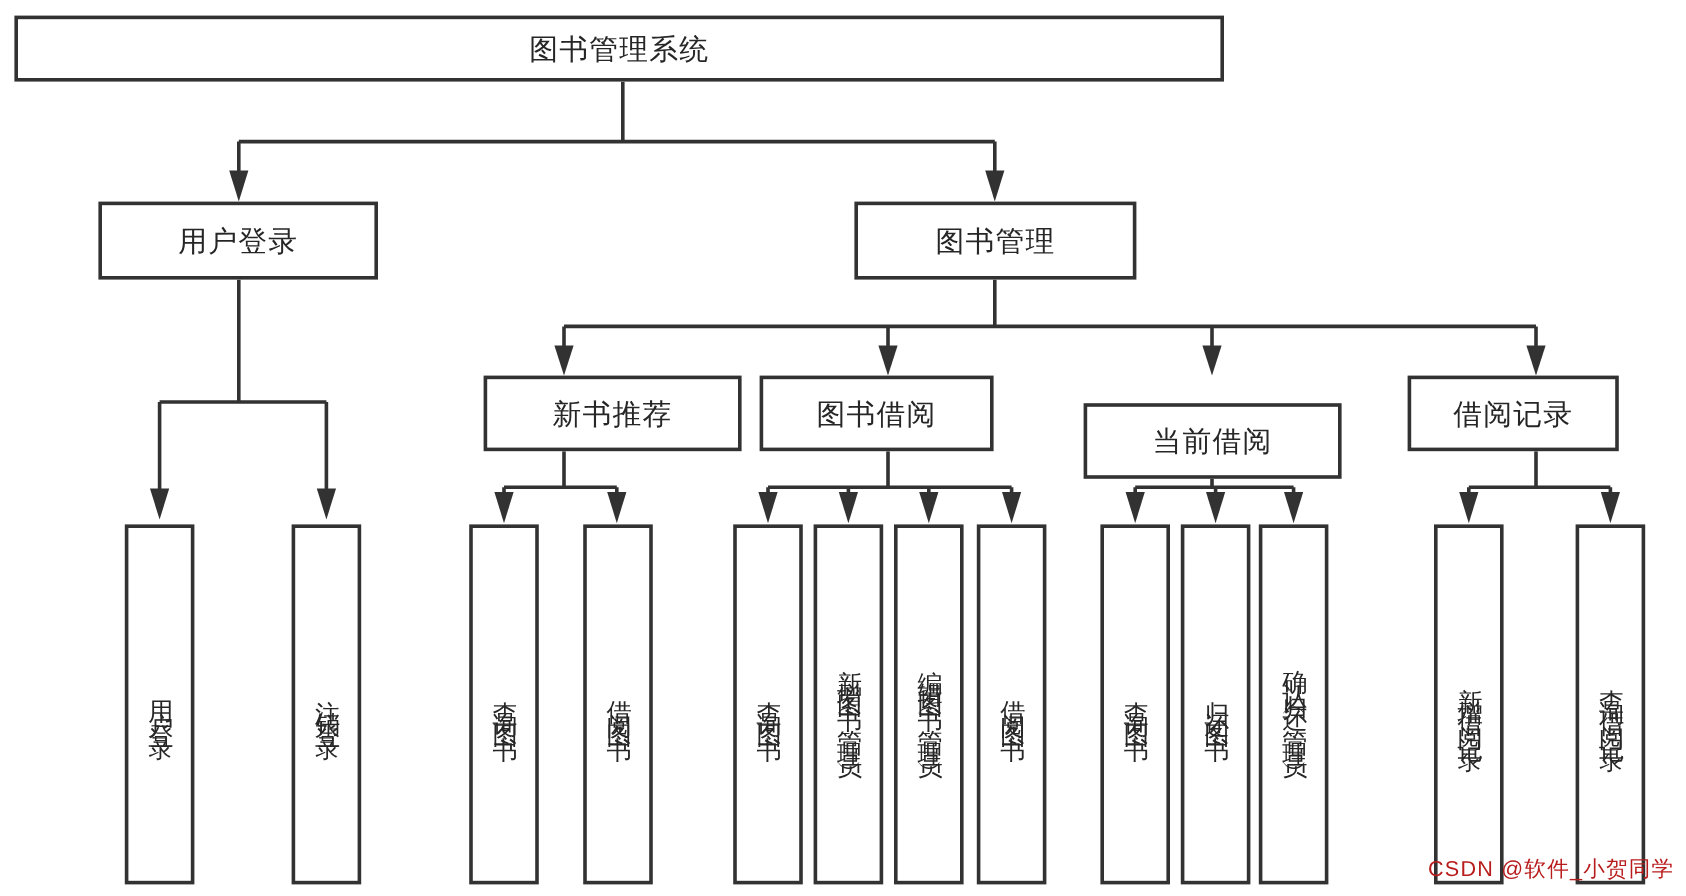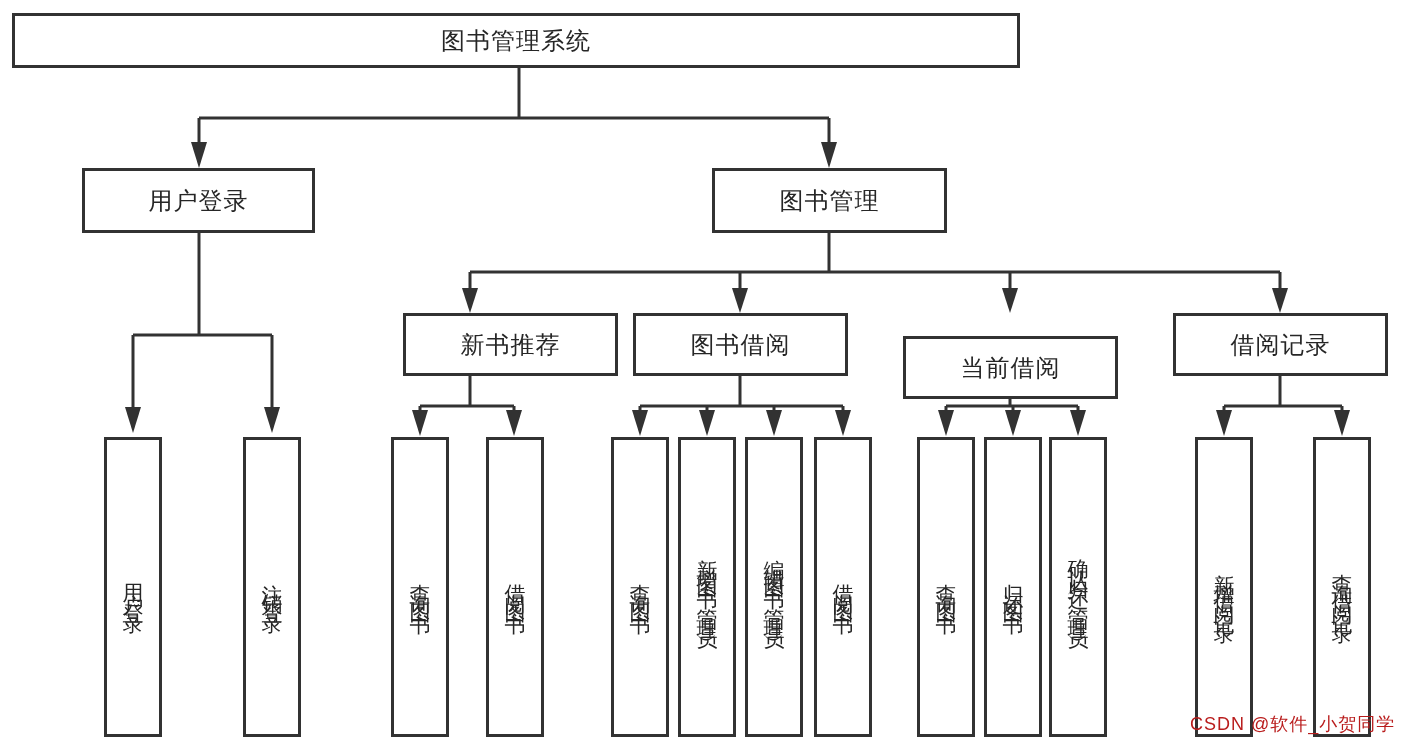--- a/index.html
+++ b/index.html
@@ -110,27 +110,27 @@
   <div class="box" style="left:82px; top:168px; width:233px; height:65px;">
     <span>用户登录</span>
   </div>
   <div class="box" style="left:712px; top:168px; width:235px; height:65px;">
     <span>图书管理</span>
   </div>
 
   <div class="box" style="left:363px; top:313px; width:215px; height:63px;margin-left:40px;">
     <span>新书推荐</span>
   </div>
-  <div class="box" style="left:633px; top:313px; width:215px; height:63px;">
+  <div class="box" style="left:633px; top:313px; width:195px; height:63px;">
     <span>图书借阅</span>
   </div>
   <div class="box" style="left:903px; top:313px; width:215px; height:63px;margin-top:23px;">
     <span>当前借阅</span>
   </div>
-  <div class="box" style="left:1173px; top:313px; width:215px; height:63px;">
+  <div class="box" style="left:1173px; top:313px; width:176px; height:63px;">
     <span>借阅记录</span>
   </div>
 
   <div class="box vbox" style="left:104px;">
     <span>用户登录</span>
   </div>
   <div class="box vbox" style="left:243px;">
     <span>注销登录</span>
   </div>
   <div class="box vbox" style="left:391px;">

